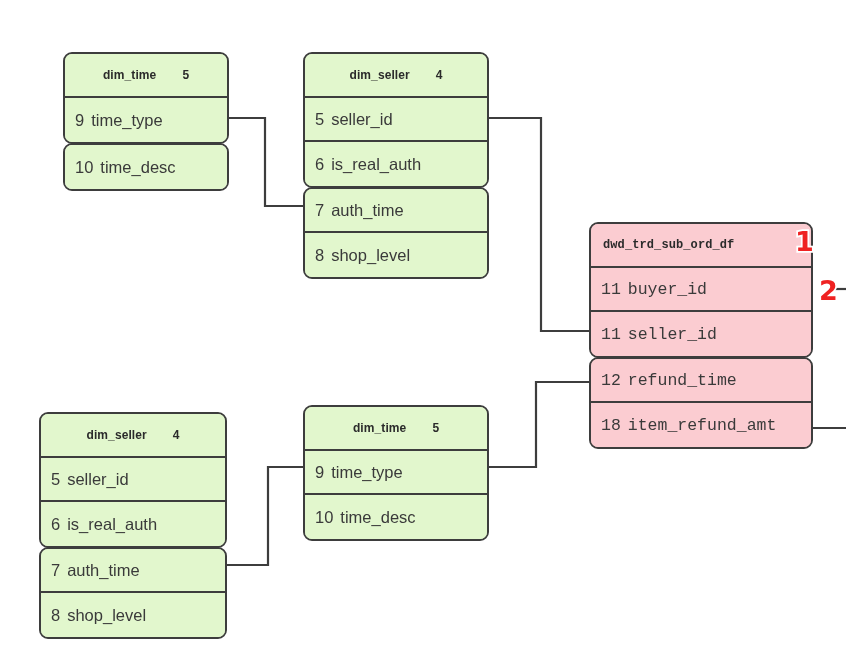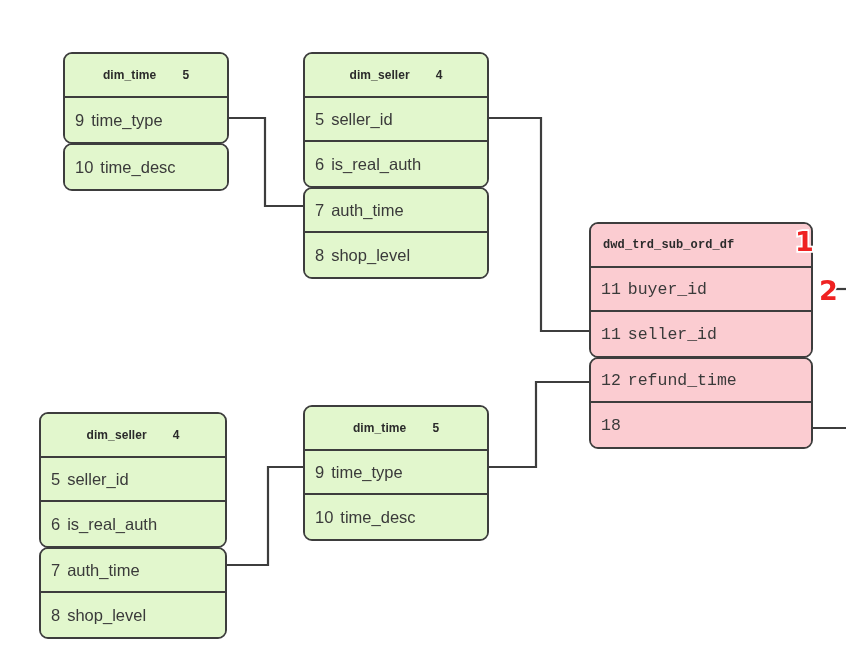--- a/index.html
+++ b/index.html
@@ -191,20 +191,21 @@
         <span>seller_id</span>
       </div>
     </div>
     <div class="grp">
       <div class="row">
         <span class="idx">12</span>
         <span>refund_time</span>
       </div>
       <div class="row">
         <span class="idx">18</span>
+        <span>item_refund_amt</span>
       </div>
     </div>
   </div>
 
   <div class="badge" style="left:795px; top:228px;">1</div>
   <div class="badge" style="left:819px; top:277px;">2</div>
 
   <div class="table-box green" style="left:39px; top:412px; width:188px;">
     <div class="grp">
       <div class="row hdr">

